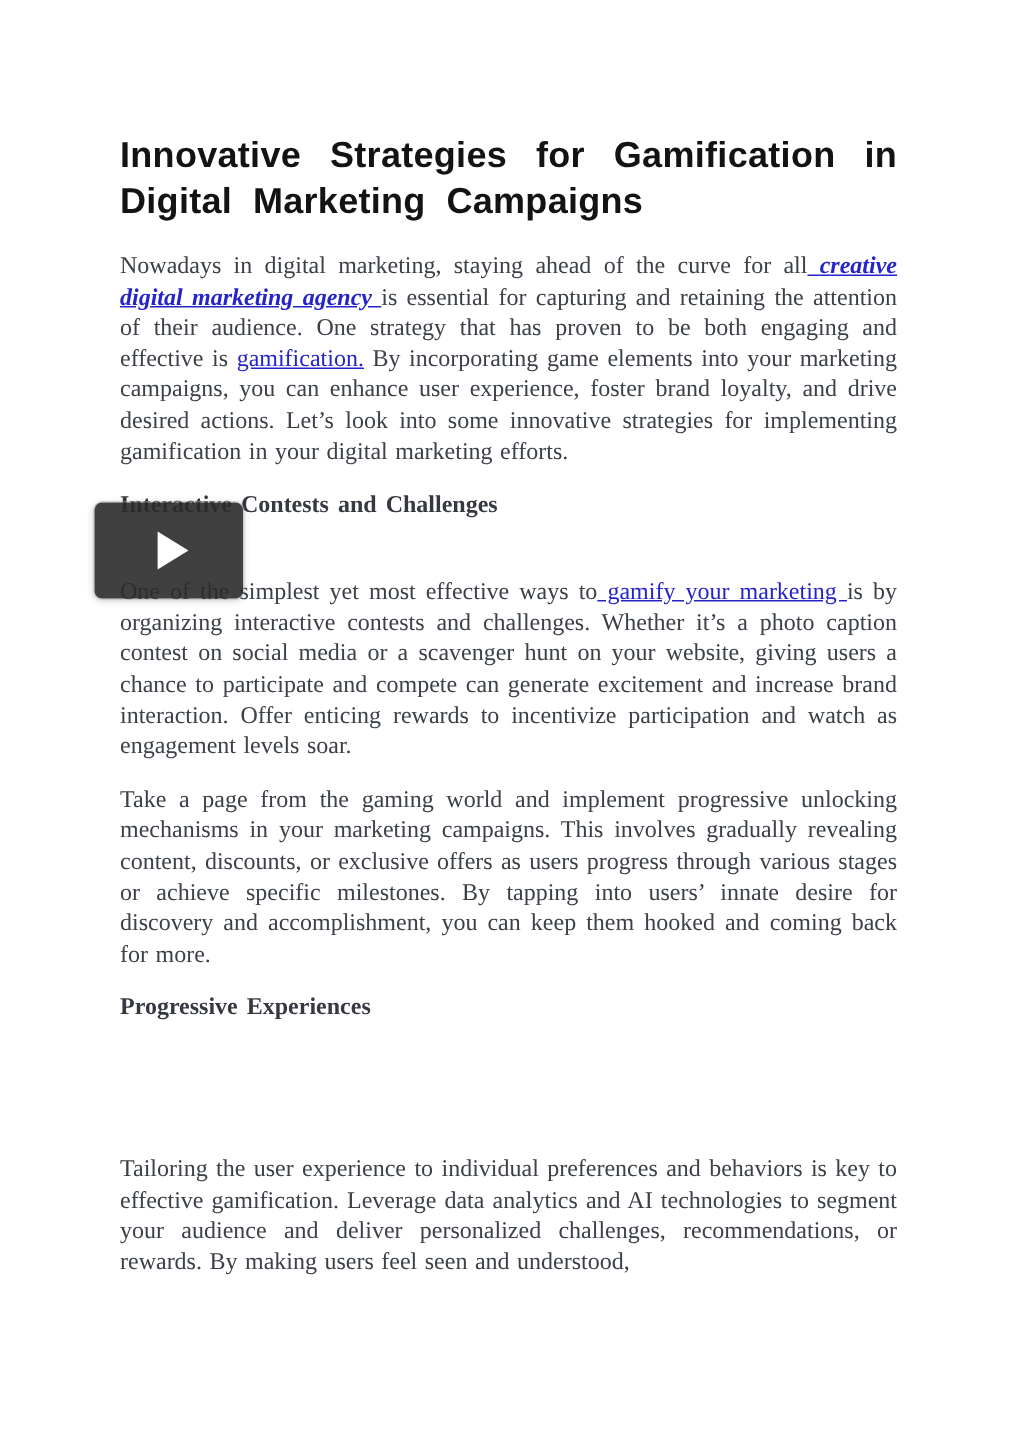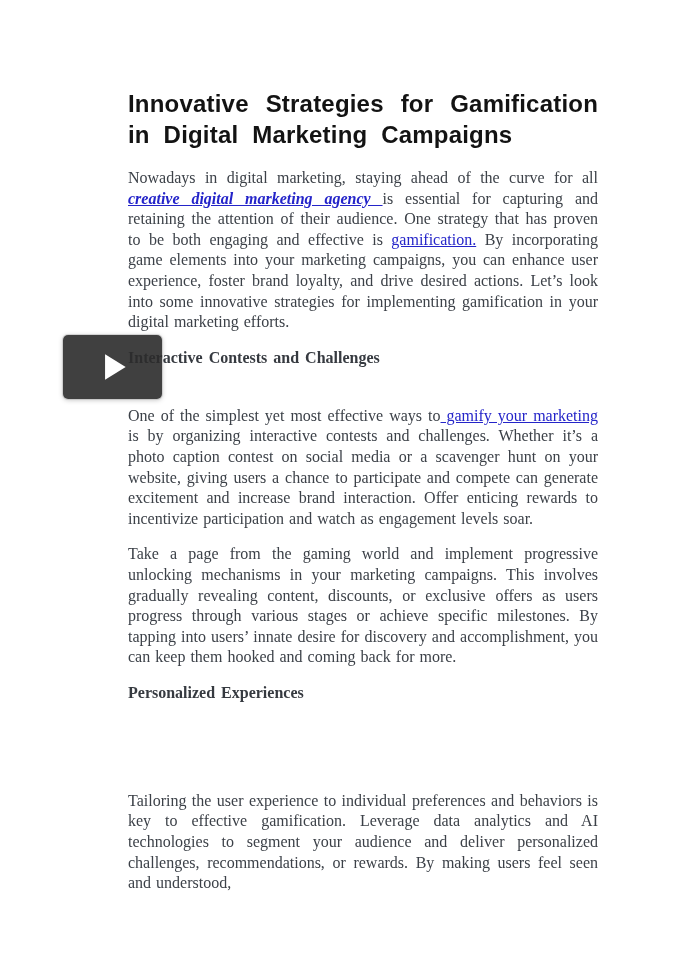--- a/index.html
+++ b/index.html
@@ -8,21 +8,20 @@
   .page {
     position: relative;
     width: 679px;
     height: 960px;
     background: #ffffff;
     overflow: hidden;
     font-family: "Liberation Serif", serif;
   }
   .content {
     padding: 88px 81px 0 80px;
-    margin-left: 48px;
   }
   .doc-title {
     font-family: "Liberation Sans", sans-serif;
     font-size: 24px;
     line-height: 31px;
     font-weight: bold;
     color: #131313;
     text-align: justify;
     word-spacing: 7px;
     letter-spacing: 0.2px;
@@ -90,21 +89,21 @@
 
     <p class="body-para"><span>Nowadays in digital marketing, staying ahead of the curve for all</span><a class="doc-link bold-italic"> creative digital marketing agency </a><span>is essential for capturing and retaining the attention of their audience. One strategy that has proven to be both engaging and effective is </span><a class="doc-link">gamification.</a><span> By incorporating game elements into your marketing campaigns, you can enhance user experience, foster brand loyalty, and drive desired actions. Let’s look into some innovative strategies for implementing gamification in your digital marketing efforts.</span></p>
 
     <h2 class="section-heading after-video">Interactive Contests and Challenges</h2>
 
     <p class="body-para"><span>One of the simplest yet most effective ways to</span><a class="doc-link"> gamify your marketing </a><span>is by organizing interactive contests and challenges. Whether it’s a photo caption contest on social media or a scavenger hunt on your website, giving users a chance to participate and compete can generate excitement and increase brand interaction. Offer enticing rewards to incentivize participation and watch as engagement levels soar.</span></p>
 
 
     <p class="body-para">Take a page from the gaming world and implement progressive unlocking mechanisms in your marketing campaigns. This involves gradually revealing content, discounts, or exclusive offers as users progress through various stages or achieve specific milestones. By tapping into users’ innate desire for discovery and accomplishment,  you can keep them hooked and coming  back for more.</p>
 
-    <h2 class="section-heading">Personalized Experiences</h2>
+    <h2 class="section-heading">Progressive Experiences</h2>
 
     <div class="blank-media-space"></div>
 
     <p class="body-para">Tailoring the user experience to individual preferences and behaviors is key to effective gamification. Leverage data analytics and AI technologies to segment your audience and deliver personalized challenges, recommendations, or rewards. By making  users feel seen and understood,</p>
 
   </div>
 
   <div class="play-button">
     <svg class="play-icon" viewBox="0 0 24 24" aria-hidden="true">
       <polygon points="7,4 20,12 7,20" fill="#ffffff"></polygon>

